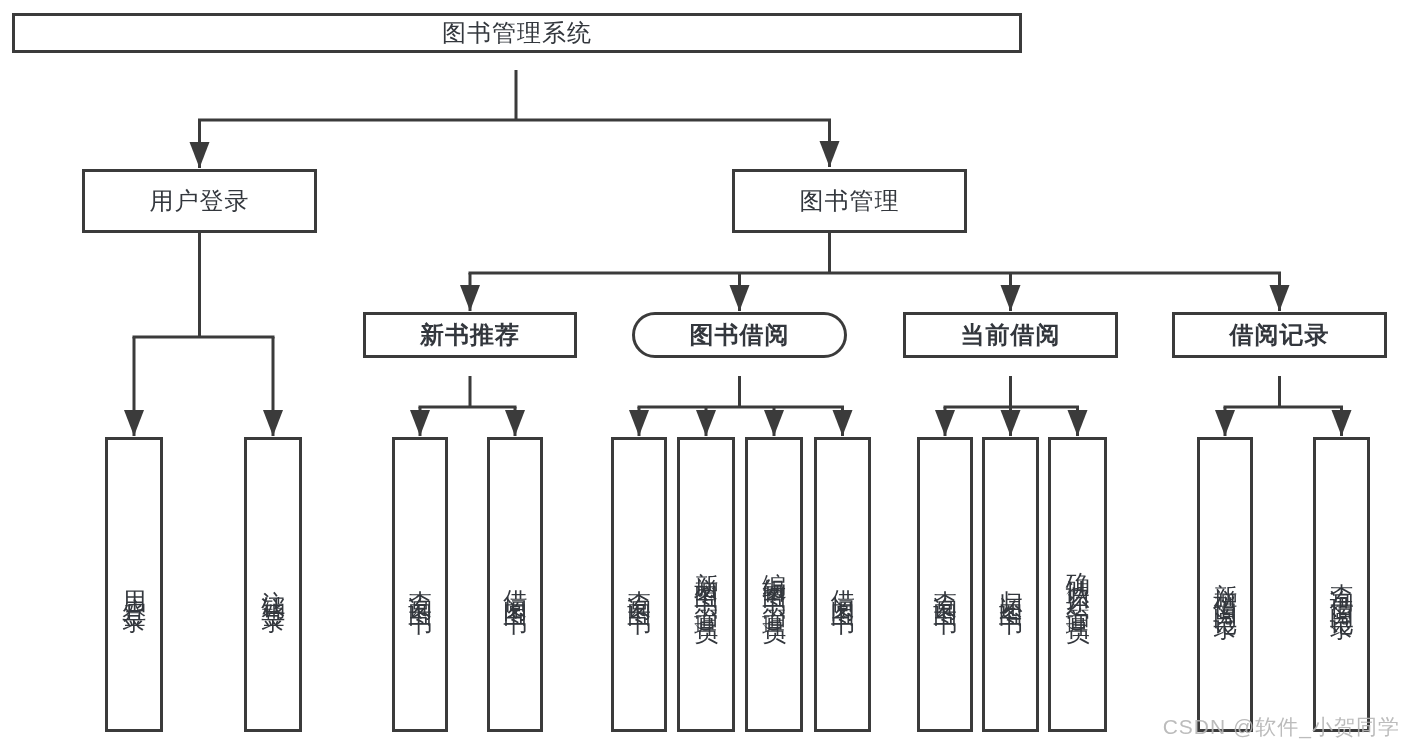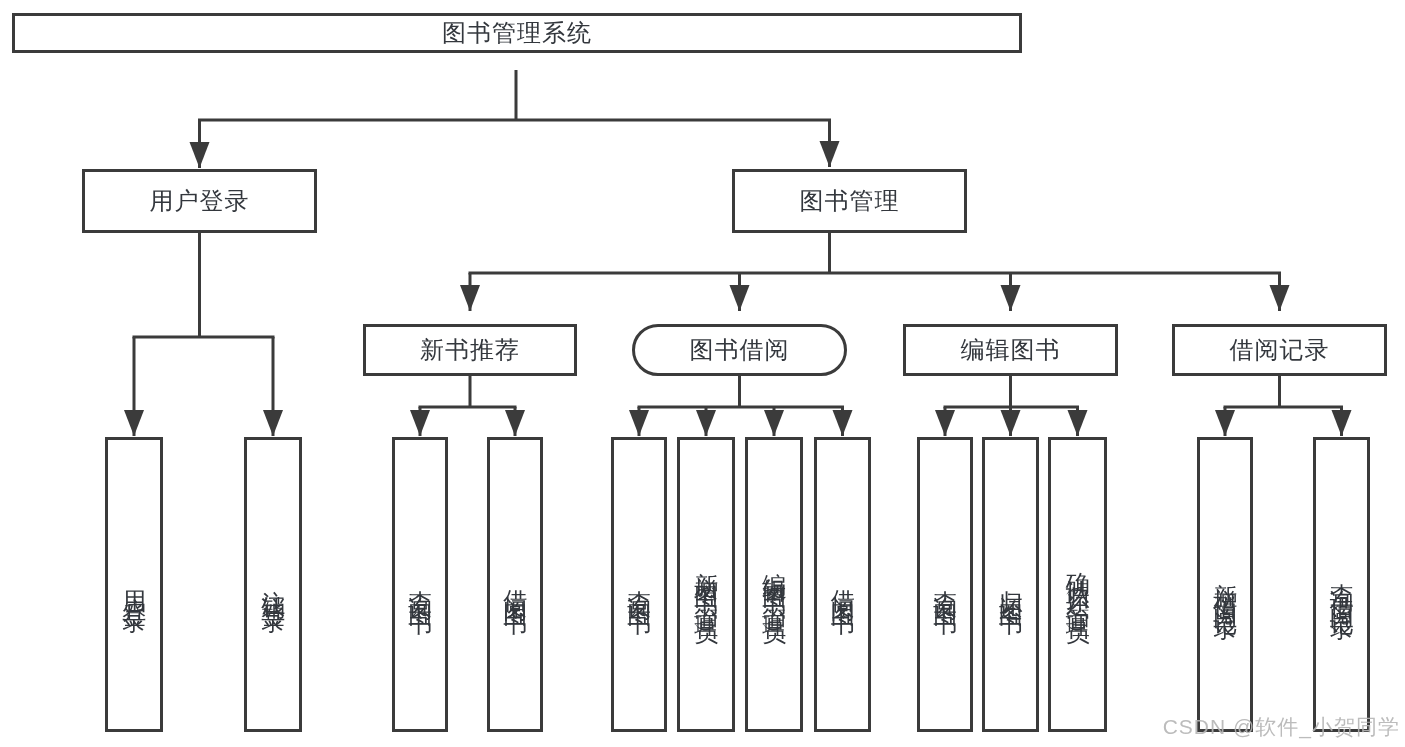--- a/index.html
+++ b/index.html
@@ -30,22 +30,23 @@
     border: 3px solid #3b3b3b;
     background: #ffffff;
     display: flex;
     align-items: center;
     justify-content: center;
     font-size: 24px;
     letter-spacing: 1px;
     white-space: nowrap;
   }
   .mid {
-    top: 324px;
-    height: 52px;
+    top: 312px;
+    height: 46px;
+    font-weight: bold;
   }
   .leaf {
     position: absolute;
     box-sizing: border-box;
     border: 3px solid #3b3b3b;
     background: #ffffff;
     top: 437px;
     height: 295px;
     display: flex;
     align-items: center;
@@ -141,21 +142,21 @@
     <span>图书管理</span>
   </div>
 
   <div class="node mid" style="left:363px; width:214px;">
     <span>新书推荐</span>
   </div>
   <div class="node mid" style="left:632px; width:215px;border-radius:26px;">
     <span>图书借阅</span>
   </div>
   <div class="node mid" style="left:903px; width:215px;">
-    <span>编辑图书</span>
+    <span>当前借阅</span>
   </div>
   <div class="node mid" style="left:1172px; width:215px;text-align:right;">
     <span>借阅记录</span>
   </div>
 
   <div class="leaf" style="left:105px; width:58px;">
     <span class="vtext">用户登录</span>
   </div>
   <div class="leaf" style="left:244px; width:58px;">
     <span class="vtext">注销登录</span>

